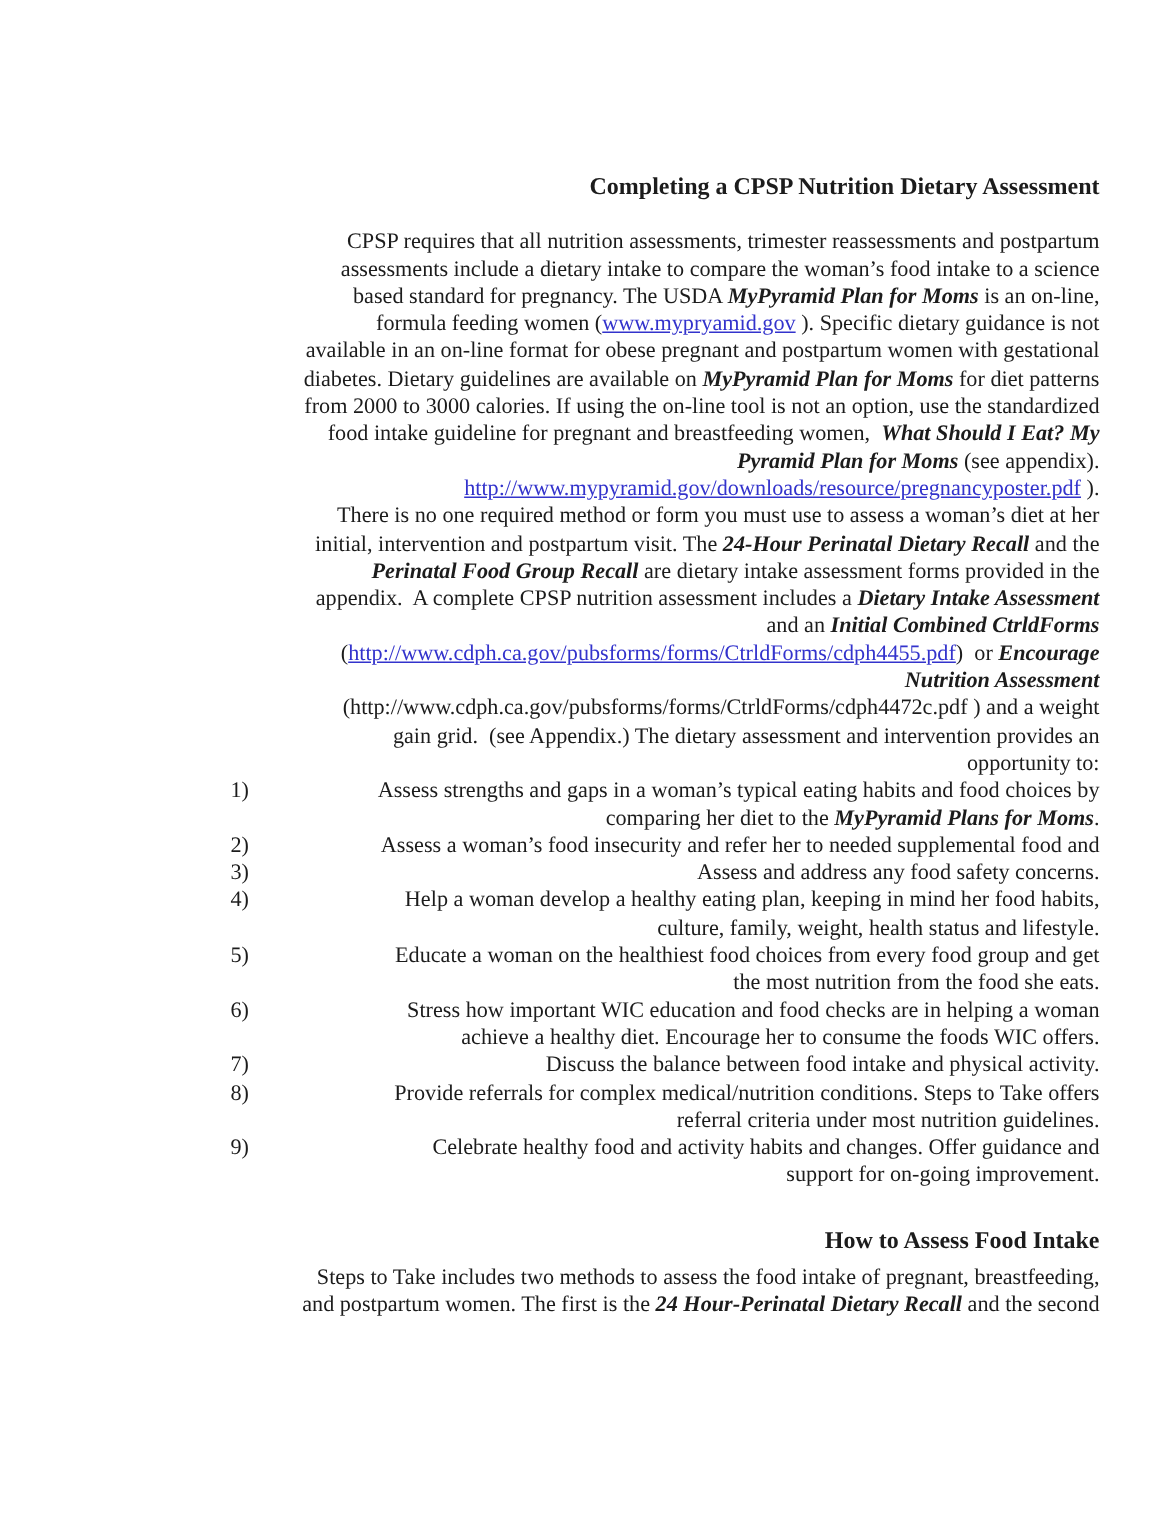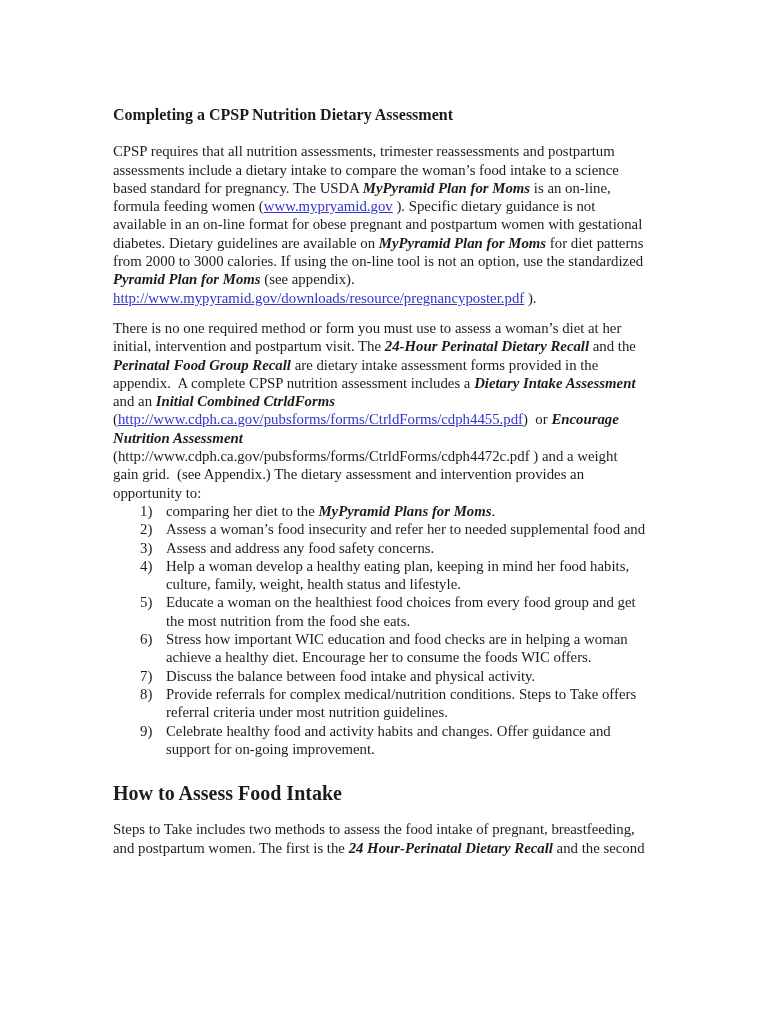--- a/index.html
+++ b/index.html
@@ -16,39 +16,40 @@
     position: relative;
     width: 768px;
     height: 1024px;
     background: var(--page-bg, #ffffff);
     font-family: "Liberation Serif", "DejaVu Serif", serif;
     color: var(--text, #1c1c1c);
   }
   .content {
     position: absolute;
     left: 113px;
-    top: 106px;
+    top: 116px;
     width: 620px;
+    text-align: right;
   }
   .h1 {
     font-weight: bold;
     font-size: 16px;
     line-height: 18.3px;
     margin: 0 0 18px 0;
     white-space: pre;
   }
   .h2 {
     font-weight: bold;
-    font-size: 20px;
+    font-size: 16px;
     line-height: 18.3px;
-    margin: 26px 0 18px 0;
+    margin: 26px 0 6px 0;
     white-space: pre;
   }
   .para { margin: 0; }
-  .para[data-name="intro-paragraph"] { margin-bottom: 12px; }
+  .para[data-name="intro-paragraph"] { }
   .line {
     white-space: pre;
     font-size: 14.8px;
     line-height: 18.3px;
   }
   .it { font-style: italic; font-weight: bold; }
   a.lnk {
     color: var(--link, #3333cc);
     text-decoration: underline;
     cursor: pointer;
@@ -71,39 +72,41 @@
   <div class="content" data-name="document-content">
       <div class="h1" data-name="document-title">Completing a CPSP Nutrition Dietary Assessment</div>
       <div class="para" data-name="intro-paragraph">
         <div class="line" data-name="text-line"><span class="run" data-name="text-run">CPSP requires that all nutrition assessments, trimester reassessments and postpartum</span></div>
         <div class="line" data-name="text-line"><span class="run" data-name="text-run">assessments include a dietary intake to compare the woman’s food intake to a science</span></div>
         <div class="line" data-name="text-line"><span class="run" data-name="text-run">based standard for pregnancy. The USDA </span><span class="it" data-name="italic-text-run">MyPyramid Plan for Moms</span><span class="run" data-name="text-run"> is an on-line,</span></div>
         <div class="line" data-name="text-line"><span class="run" data-name="text-run">formula feeding women (</span><a class="lnk" data-name="hyperlink">www.mypryamid.gov</a><span class="run" data-name="text-run"> ). Specific dietary guidance is not</span></div>
         <div class="line" data-name="text-line"><span class="run" data-name="text-run">available in an on-line format for obese pregnant and postpartum women with gestational</span></div>
         <div class="line" data-name="text-line"><span class="run" data-name="text-run">diabetes. Dietary guidelines are available on </span><span class="it" data-name="italic-text-run">MyPyramid Plan for Moms</span><span class="run" data-name="text-run"> for diet patterns</span></div>
         <div class="line" data-name="text-line"><span class="run" data-name="text-run">from 2000 to 3000 calories. If using the on-line tool is not an option, use the standardized</span></div>
+        <div class="line" data-name="text-line"><span class="run" data-name="text-run">food intake guideline for pregnant and breastfeeding women,  </span><span class="it" data-name="italic-text-run">What Should I Eat? My</span></div>
         <div class="line" data-name="text-line"><span class="it" data-name="italic-text-run">Pyramid Plan for Moms</span><span class="run" data-name="text-run"> (see appendix).</span></div>
         <div class="line" data-name="text-line"><a class="lnk" data-name="hyperlink">http://www.mypyramid.gov/downloads/resource/pregnancyposter.pdf</a><span class="run" data-name="text-run"> ).</span></div>
       </div>
       <div class="para" data-name="methods-paragraph">
         <div class="line" data-name="text-line"><span class="run" data-name="text-run">There is no one required method or form you must use to assess a woman’s diet at her</span></div>
         <div class="line" data-name="text-line"><span class="run" data-name="text-run">initial, intervention and postpartum visit. The </span><span class="it" data-name="italic-text-run">24-Hour Perinatal Dietary Recall</span><span class="run" data-name="text-run"> and the</span></div>
         <div class="line" data-name="text-line"><span class="it" data-name="italic-text-run">Perinatal Food Group Recall</span><span class="run" data-name="text-run"> are dietary intake assessment forms provided in the</span></div>
         <div class="line" data-name="text-line"><span class="run" data-name="text-run">appendix.  A complete CPSP nutrition assessment includes a </span><span class="it" data-name="italic-text-run">Dietary Intake Assessment</span></div>
         <div class="line" data-name="text-line"><span class="run" data-name="text-run">and an </span><span class="it" data-name="italic-text-run">Initial Combined CtrldForms</span></div>
         <div class="line" data-name="text-line"><span class="run" data-name="text-run">(</span><a class="lnk" data-name="hyperlink">http://www.cdph.ca.gov/pubsforms/forms/CtrldForms/cdph4455.pdf</a><span class="run" data-name="text-run">)  or </span><span class="it" data-name="italic-text-run">Encourage</span></div>
         <div class="line" data-name="text-line"><span class="it" data-name="italic-text-run">Nutrition Assessment</span></div>
         <div class="line" data-name="text-line"><span class="run" data-name="text-run">(http://www.cdph.ca.gov/pubsforms/forms/CtrldForms/cdph4472c.pdf ) and a weight</span></div>
         <div class="line" data-name="text-line"><span class="run" data-name="text-run">gain grid.  (see Appendix.) The dietary assessment and intervention provides an</span></div>
         <div class="line" data-name="text-line"><span class="run" data-name="text-run">opportunity to:</span></div>
       </div>
       <div class="ol" data-name="opportunity-list">
         <div class="li" data-name="list-item">
           <span class="num" data-name="list-item-number">1)</span>
           <div class="li-body" data-name="list-item-body">
+            <div class="line" data-name="text-line"><span class="run" data-name="text-run">Assess strengths and gaps in a woman’s typical eating habits and food choices by</span></div>
             <div class="line" data-name="text-line"><span class="run" data-name="text-run">comparing her diet to the </span><span class="it" data-name="italic-text-run">MyPyramid Plans for Moms</span><span class="run" data-name="text-run">.</span></div>
           </div>
         </div>
         <div class="li" data-name="list-item">
           <span class="num" data-name="list-item-number">2)</span>
           <div class="li-body" data-name="list-item-body">
             <div class="line" data-name="text-line"><span class="run" data-name="text-run">Assess a woman’s food insecurity and refer her to needed supplemental food and</span></div>
           </div>
         </div>
         <div class="li" data-name="list-item">

